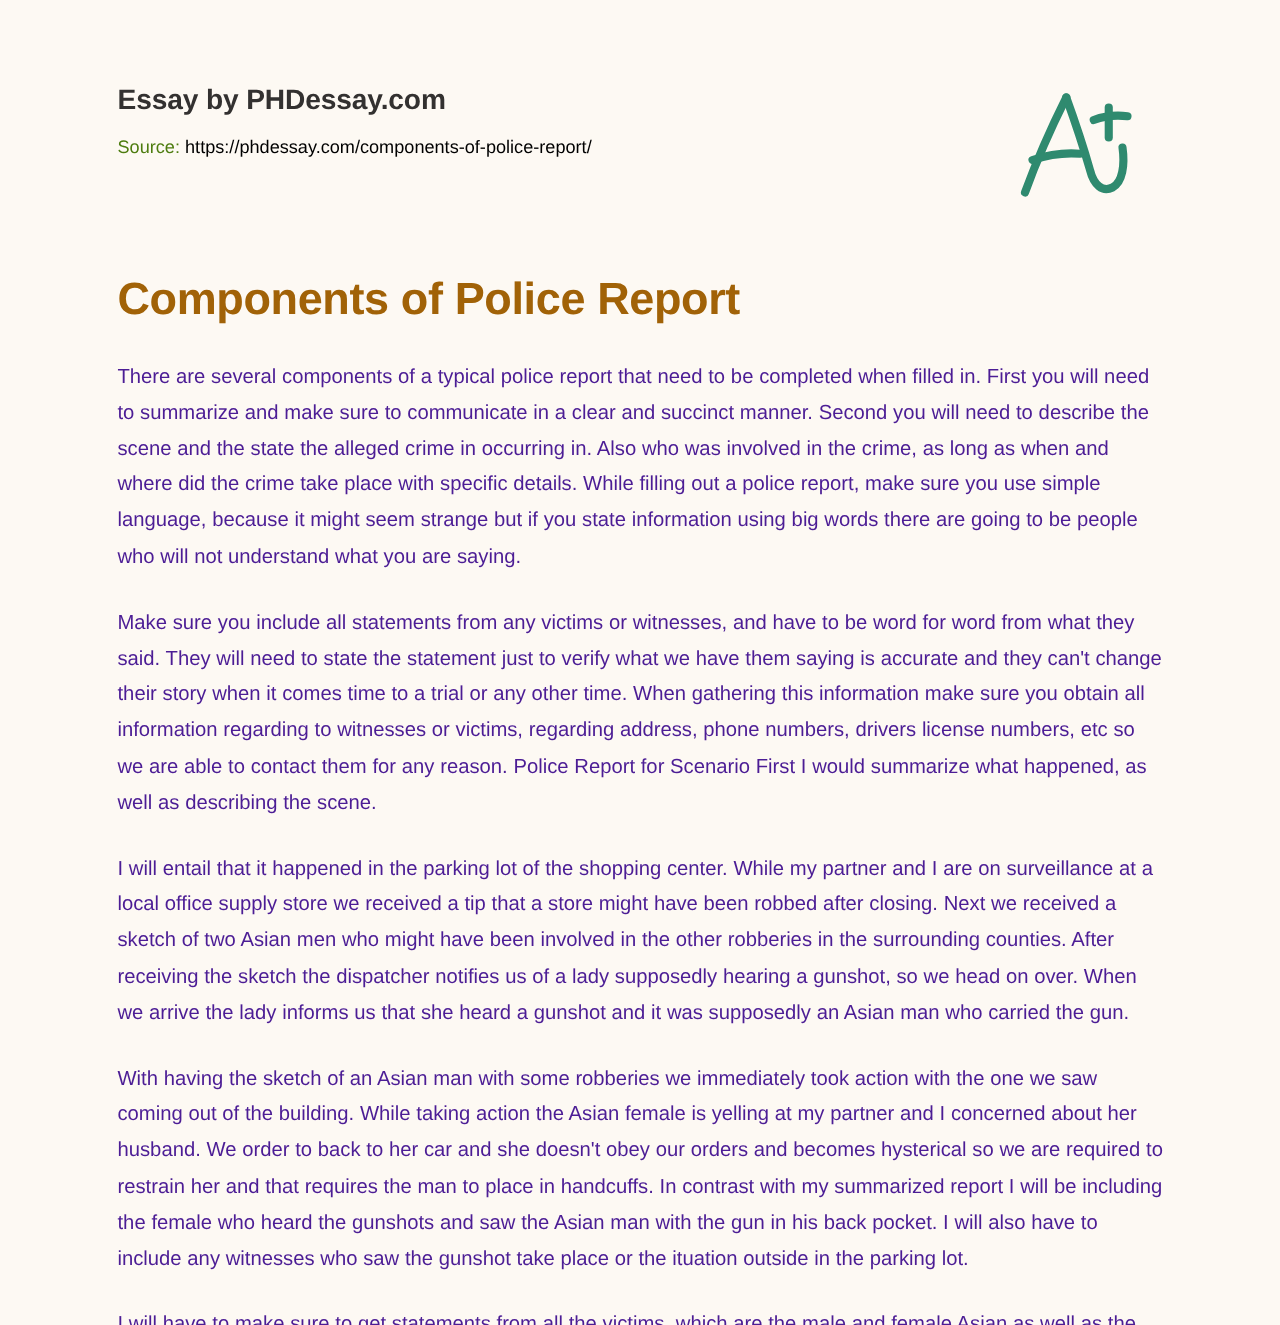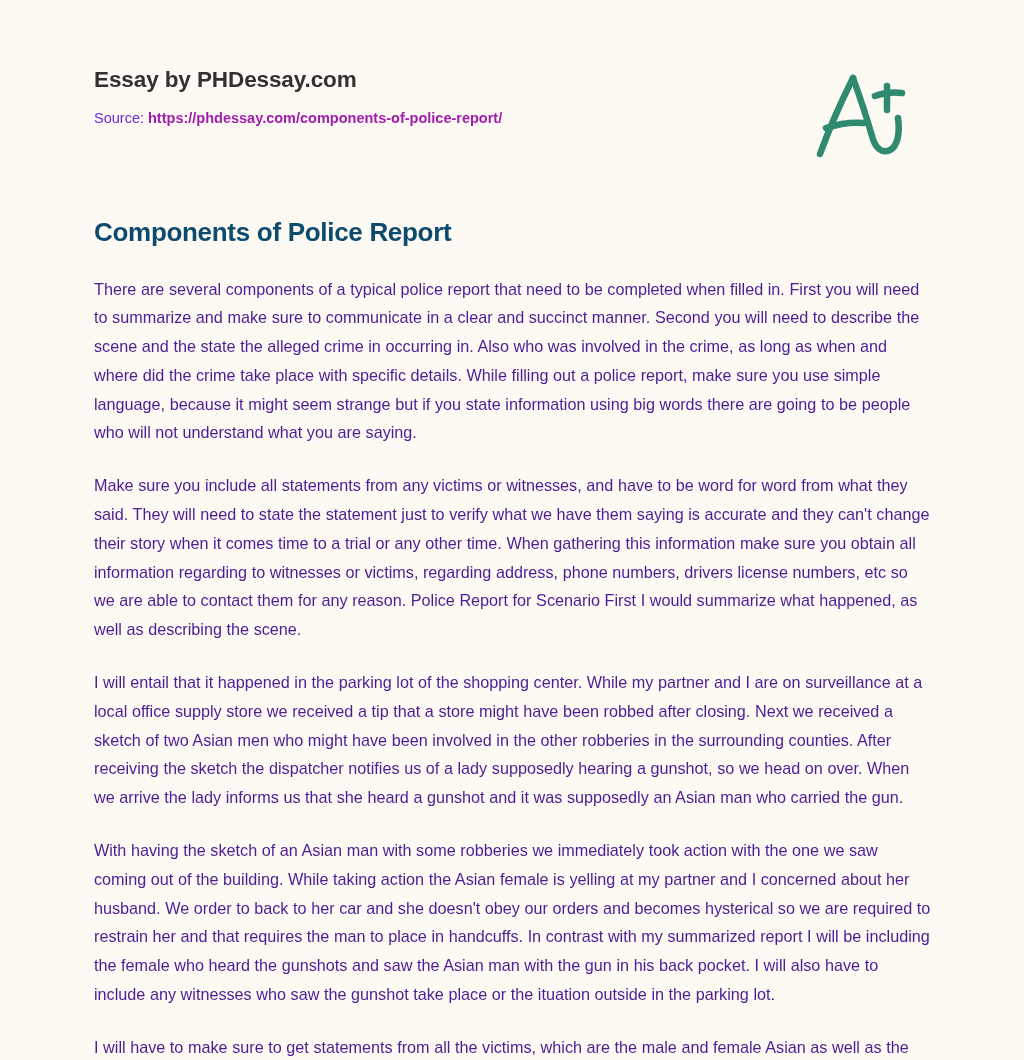--- a/index.html
+++ b/index.html
@@ -45,27 +45,26 @@
 
   .source-line {
     margin-top: 16px;
     font-size: 14.5px;
     color: #8a8681;
     line-height: 1.3;
     white-space: nowrap;
   }
 
   .source-label {
-    color: #6d28d9;
+    color: #4d7c0f;
   }
 
   .source-url {
-    color: #a21caf;
+    color: #000000;
     text-decoration: none;
-    font-weight: bold;
   }
 
   
   .logo {
     position: absolute;
     left: 812px;
     top: 66px;
     width: 100px;
     height: 96px;
   }
@@ -77,23 +76,23 @@
 
   
   .article {
     position: absolute;
     left: 94px;
     top: 216px;
     width: 838px;
   }
 
   .article-title {
-    font-size: 26px;
+    font-size: 36px;
     font-weight: bold;
-    color: #0c4a6e;
+    color: #a16207;
     letter-spacing: -0.3px;
     line-height: 1.25;
     margin: 0 0 26px 0;
   }
 
   .article-body p {
     font-size: 16.2px;
     line-height: 28.8px;
     color: #4c1d95;
     margin: 0 0 24px 0;

